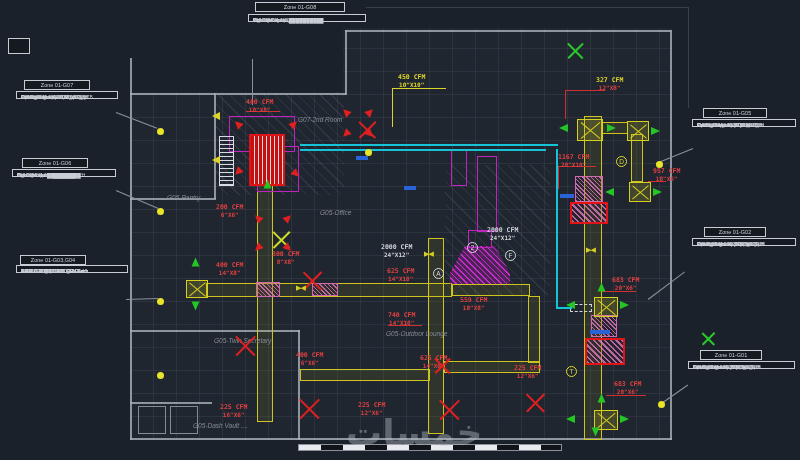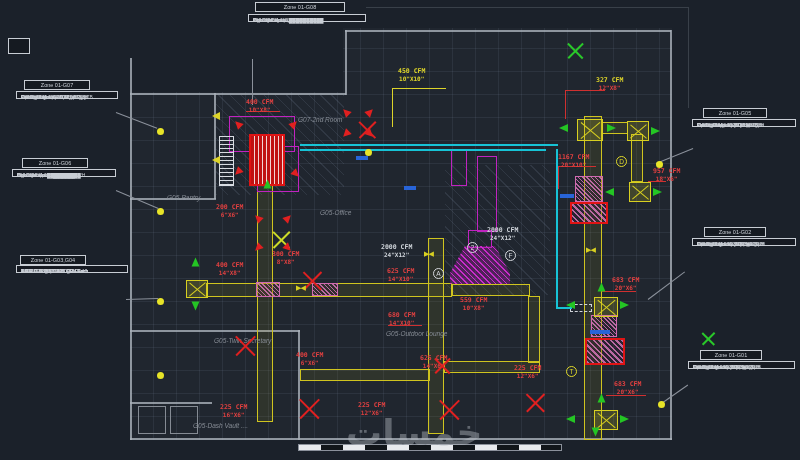--- a/index.html
+++ b/index.html
@@ -217,21 +217,21 @@
       <div>Ceiling Concealed Ducted Split</div>
       <div>Cooling capacity 26875 BTU/H</div>
       <div>683 CFM @ESP 0.09 in.wg</div>
       <div>Indoor Model 42QDF(S)4-7B</div>
       <div>Out Door Model 38QDF(2)4-7B</div>
       <div>Pipe connection class ▣</div>
       <div>F.A 30 CFM</div>
     </div>
 
   <div id="anno">
-      <div class="flow c-y" style="left: 398px; top: 67px;">
+      <div class="flow c-y" style="left: 398px; top: 73px;">
         <span>450 CFM</span>
         <span class="s">10"X10"</span>
       </div>
       <div class="flow c-y" style="left: 596px; top: 76px;">
         <span>327 CFM</span>
         <span class="s c-r">12"X8"</span>
       </div>
       <div class="flow c-r" style="left: 246px; top: 98px;">
         <span>400 CFM</span>
         <span class="s">10"X8"</span>
@@ -258,21 +258,21 @@
       </div>
       <div class="flow c-r" style="left: 387px; top: 267px;">
         <span>625 CFM</span>
         <span class="s">14"X10"</span>
       </div>
       <div class="flow c-r" style="left: 460px; top: 296px;">
         <span>559 CFM</span>
         <span class="s">10"X8"</span>
       </div>
       <div class="flow c-r" style="left: 388px; top: 311px;">
-        <span>680 CFM</span>
+        <span>740 CFM</span>
         <span class="s">14"X10"</span>
       </div>
       <div class="flow c-r" style="left: 296px; top: 351px;">
         <span>400 CFM</span>
         <span class="s">6"X6"</span>
       </div>
       <div class="flow c-r" style="left: 420px; top: 354px;">
         <span>625 CFM</span>
         <span class="s">14"X6"</span>
       </div>

